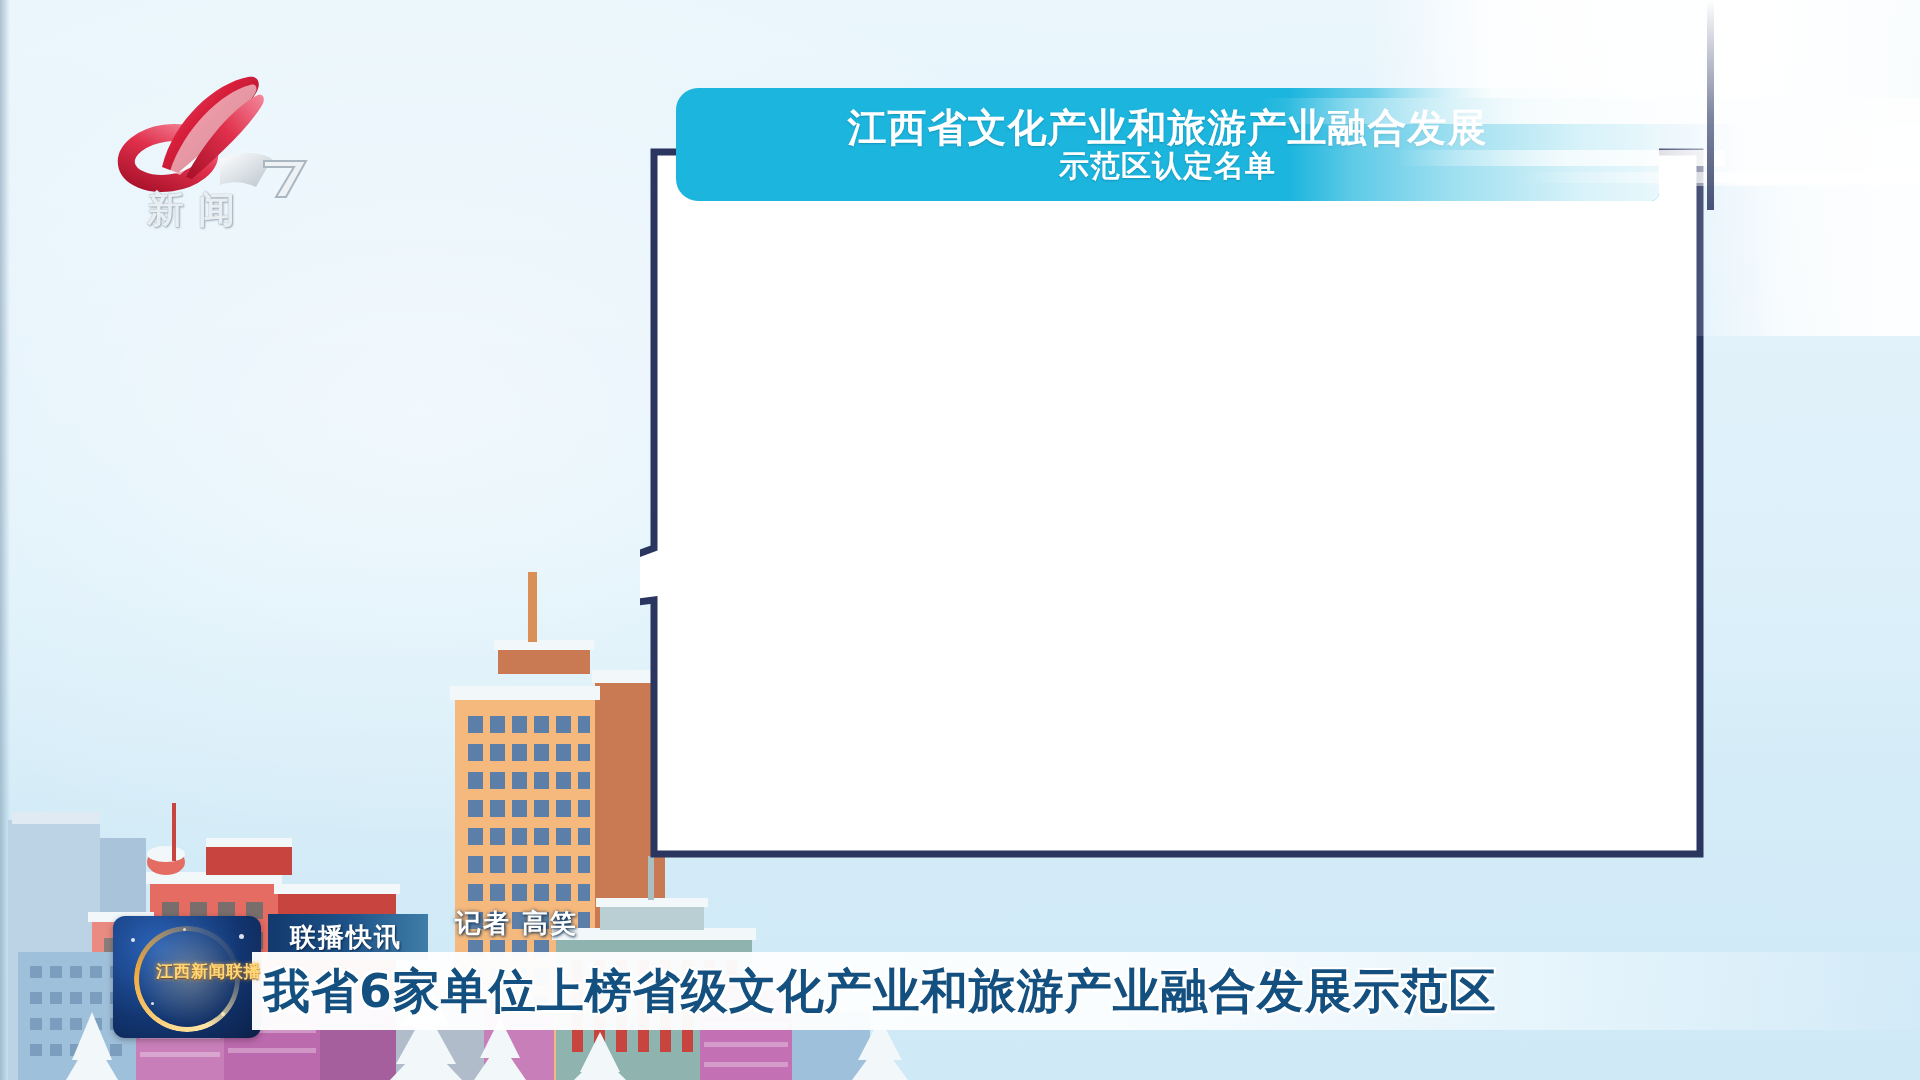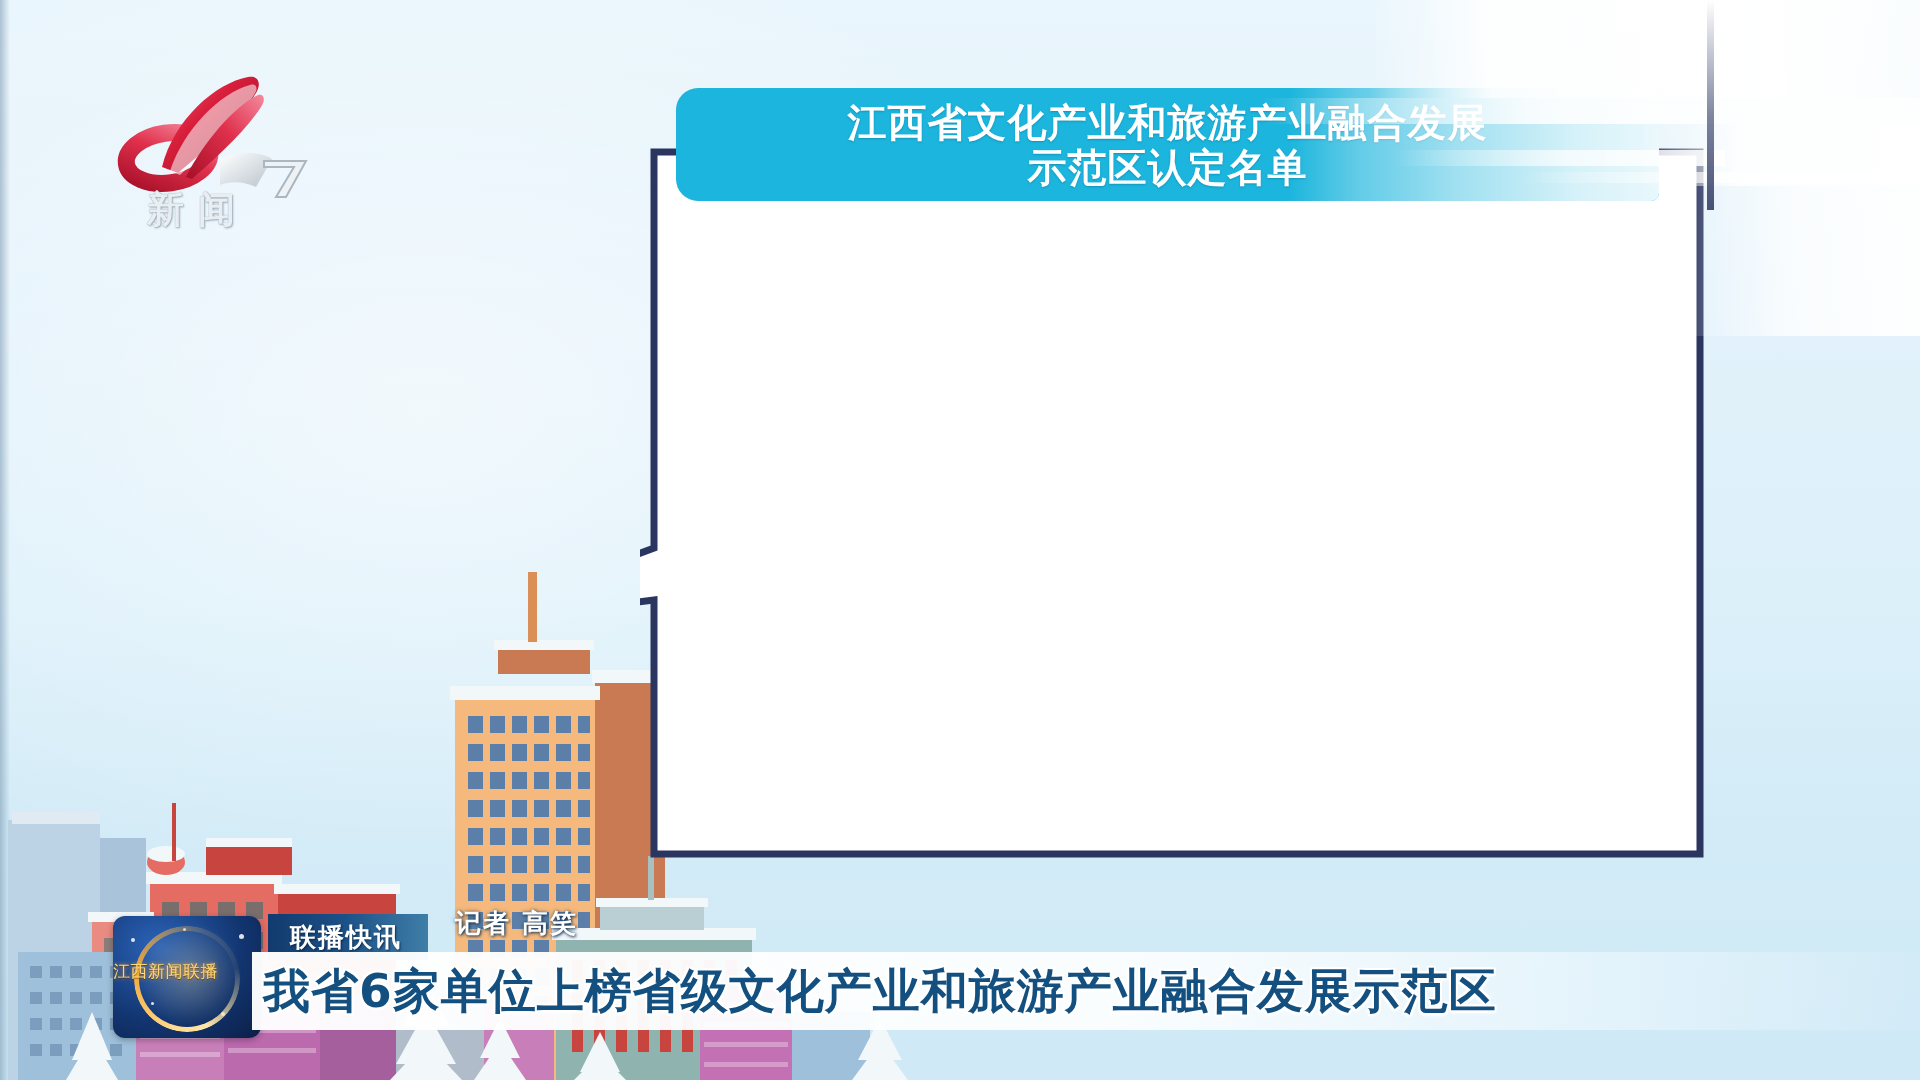--- a/index.html
+++ b/index.html
@@ -65,21 +65,21 @@
     color:#ffffff;
     font-family:"DejaVu Serif","Liberation Serif",serif;
     font-weight:bold;
     font-size:38px;
     letter-spacing:1px;
     line-height:1.08;
     white-space:nowrap;
     text-shadow:0 1px 2px rgba(0,90,120,.35);
   }
   .title-line-1 { font-size:39px; }
-  .title-line-2 { font-size:39px; margin-top:2px; }
+  .title-line-2 { font-size:30px; margin-top:2px; }
   
   .title-bar-sweep {
     position:absolute; right:0; top:0; width:370px; height:100%;
     background:linear-gradient(90deg,
       rgba(255,255,255,0) 0%,
       rgba(255,255,255,.30) 18%,
       rgba(255,255,255,.58) 45%,
       rgba(255,255,255,.82) 78%,
       rgba(255,255,255,.90) 100%);
     pointer-events:none;
@@ -115,23 +115,23 @@
   }
   .badge-ring {
     position:absolute; left:50%; top:52%; transform:translate(-50%,-50%);
     width:106px; height:106px; border-radius:50%;
     border:5px solid transparent;
     background:conic-gradient(from 200deg, #ffd88a, #f0a93c 22%, rgba(255,200,110,.15) 50%, rgba(255,220,150,.05) 66%, #ffe6a8 88%, #ffd88a) border-box;
     -webkit-mask:linear-gradient(#000 0 0) padding-box, linear-gradient(#000 0 0);
     -webkit-mask-composite:xor; mask-composite:exclude;
   }
   .badge-text {
-    position:absolute; left:0; right:0; top:44px; text-align:left;
+    position:absolute; left:0; right:0; top:44px; text-align:right;
     font-family:"DejaVu Sans","Liberation Sans",sans-serif;
-    font-weight:normal; font-size:17px; letter-spacing:.5px;
+    font-weight:bold; font-size:17px; letter-spacing:.5px;
     color:#ffd778;
     text-shadow:0 0 4px rgba(255,180,60,.9), 0 1px 1px rgba(60,20,0,.8);
     z-index:3;
   }
   .badge-star { position:absolute; border-radius:50%; background:#ffffff; opacity:.85; }
 
   #flash-tag {
     position:absolute; left:268px; top:20px; height:46px;
     padding:0 26px 0 22px;
     display:flex; align-items:center;

